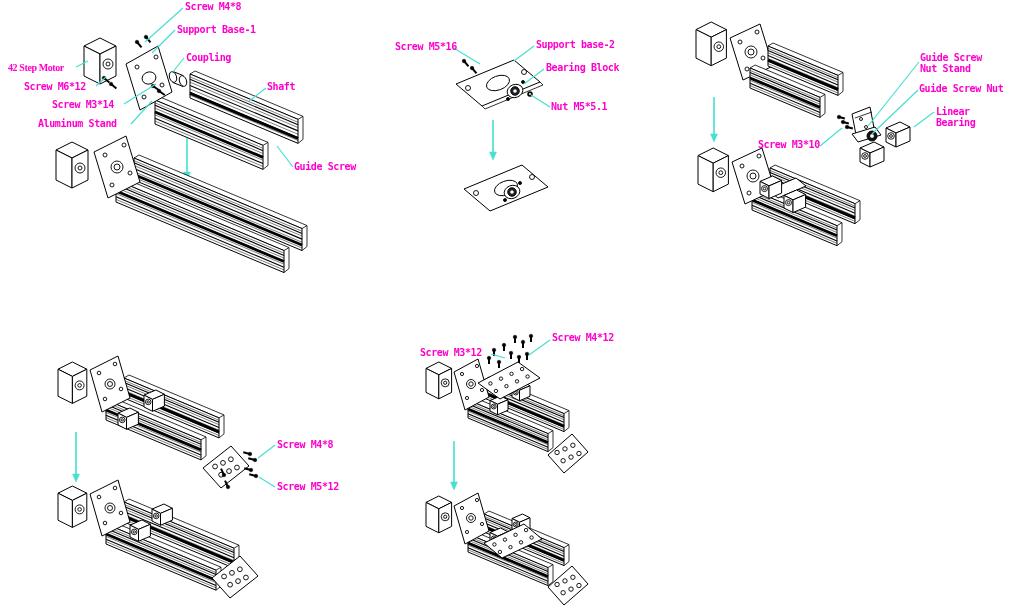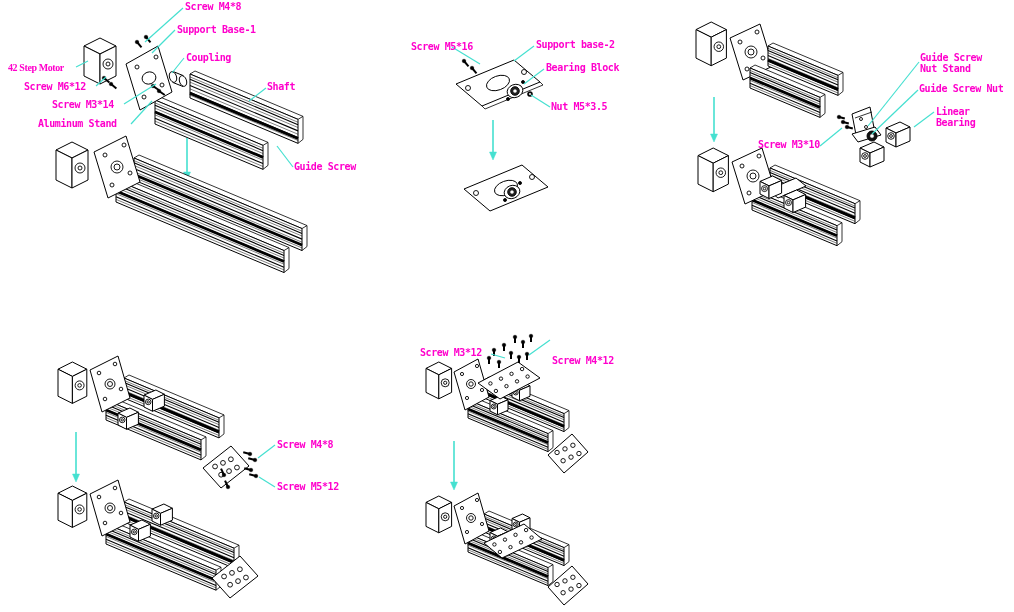--- a/index.html
+++ b/index.html
@@ -699,29 +699,29 @@
   <div class="lbl" style="left: 185px; top: 1px; color: rgb(255, 0, 204);">Screw M4*8</div>
   <div class="lbl" style="left: 177px; top: 24px; color: rgb(255, 0, 204);">Support Base-1</div>
   <div class="lbl" style="left: 186px; top: 52px; color: rgb(255, 0, 204);">Coupling</div>
   <div class="lbl" style="left: 8px; top: 62px; color: rgb(255, 0, 204); font-family: Liberation Serif, serif;">42 Step Motor</div>
   <div class="lbl" style="left: 24px; top: 81px; color: rgb(255, 0, 204);">Screw M6*12</div>
   <div class="lbl" style="left: 52px; top: 99px; color: rgb(255, 0, 204);">Screw M3*14</div>
   <div class="lbl" style="left: 38px; top: 118px; color: rgb(255, 0, 204);">Aluminum Stand</div>
   <div class="lbl" style="left: 267px; top: 81px; color: rgb(255, 0, 204);">Shaft</div>
   <div class="lbl" style="left: 294px; top: 161px; color: rgb(255, 0, 204);">Guide Screw</div>
 
-  <div class="lbl" style="left: 395px; top: 41px; color: rgb(255, 0, 204); margin-left: 16px;">Screw M5*16</div>
+  <div class="lbl" style="left: 395px; top: 41px; color: rgb(255, 0, 204);">Screw M5*16</div>
   <div class="lbl" style="left: 536px; top: 39px; color: rgb(255, 0, 204); text-align: right;">Support base-2</div>
   <div class="lbl" style="left: 546px; top: 62px; color: rgb(255, 0, 204);">Bearing Block</div>
-  <div class="lbl" style="left: 551px; top: 101px; color: rgb(255, 0, 204);">Nut M5*3.5</div>
+  <div class="lbl" style="left: 551px; top: 101px; color: rgb(255, 0, 204);">Nut M5*5.1</div>
 
   <div class="lbl" style="left: 920px; top: 52px; color: rgb(255, 0, 204);">Guide Screw
 Nut Stand</div>
   <div class="lbl" style="left: 919px; top: 83px; color: rgb(255, 0, 204);">Guide Screw Nut</div>
   <div class="lbl" style="left: 936px; top: 106px; color: rgb(255, 0, 204);">Linear Bearing</div>
   <div class="lbl" style="left: 758px; top: 139px; color: rgb(255, 0, 204);">Screw M3*10</div>
 
   <div class="lbl" style="left: 277px; top: 439px; color: rgb(255, 0, 204);">Screw M4*8</div>
   <div class="lbl" style="left: 277px; top: 481px; color: rgb(255, 0, 204);">Screw M5*12</div>
 
   <div class="lbl" style="left: 420px; top: 347px; color: rgb(255, 0, 204);">Screw M3*12</div>
-  <div class="lbl" style="left: 552px; top: 332px; color: rgb(255, 0, 204); margin-top: 23px;">Screw M4*12</div>
+  <div class="lbl" style="left: 552px; top: 332px; color: rgb(255, 0, 204);">Screw M4*12</div>
 </div>
 
 </body></html>

